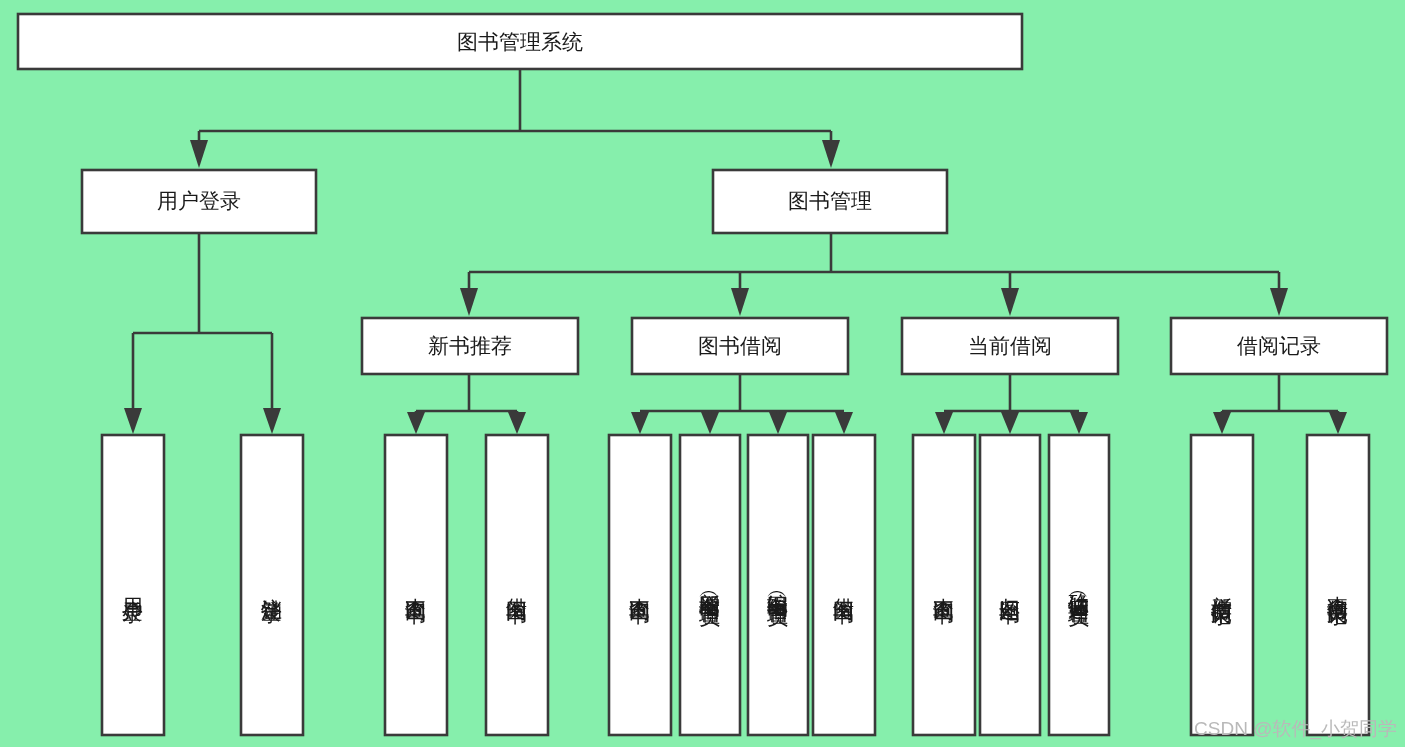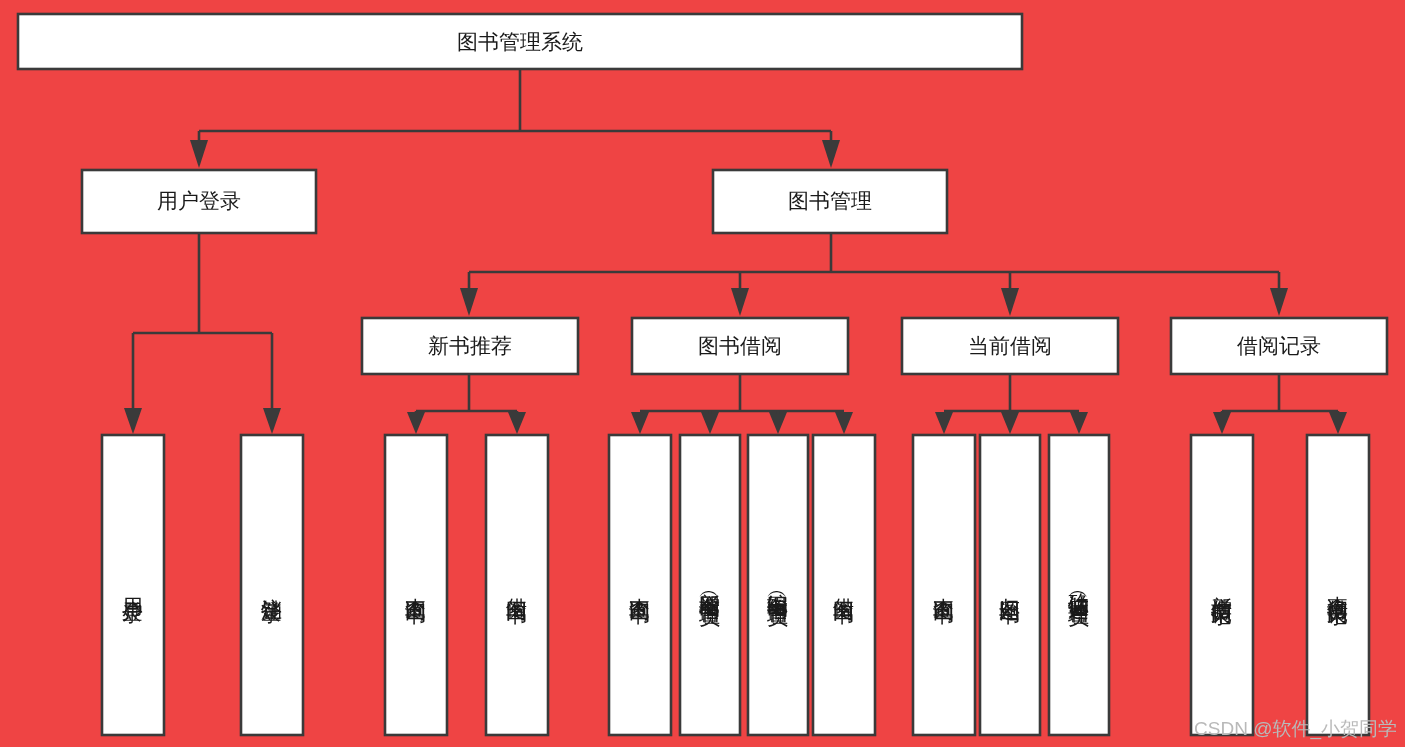--- a/index.html
+++ b/index.html
@@ -8,21 +8,21 @@
     padding: 0;
     background: #ffffff;
   }
   body {
     font-family: "Liberation Sans", "DejaVu Sans", sans-serif;
   }
   #diagram-root {
     position: relative;
     width: 1405px;
     height: 747px;
-    background: #ef4444;
+    background: #86efac;
     overflow: hidden;
   }
   svg.diagram-canvas {
     position: absolute;
     left: 0;
     top: 0;
     width: 1405px;
     height: 747px;
     display: block;
   }

